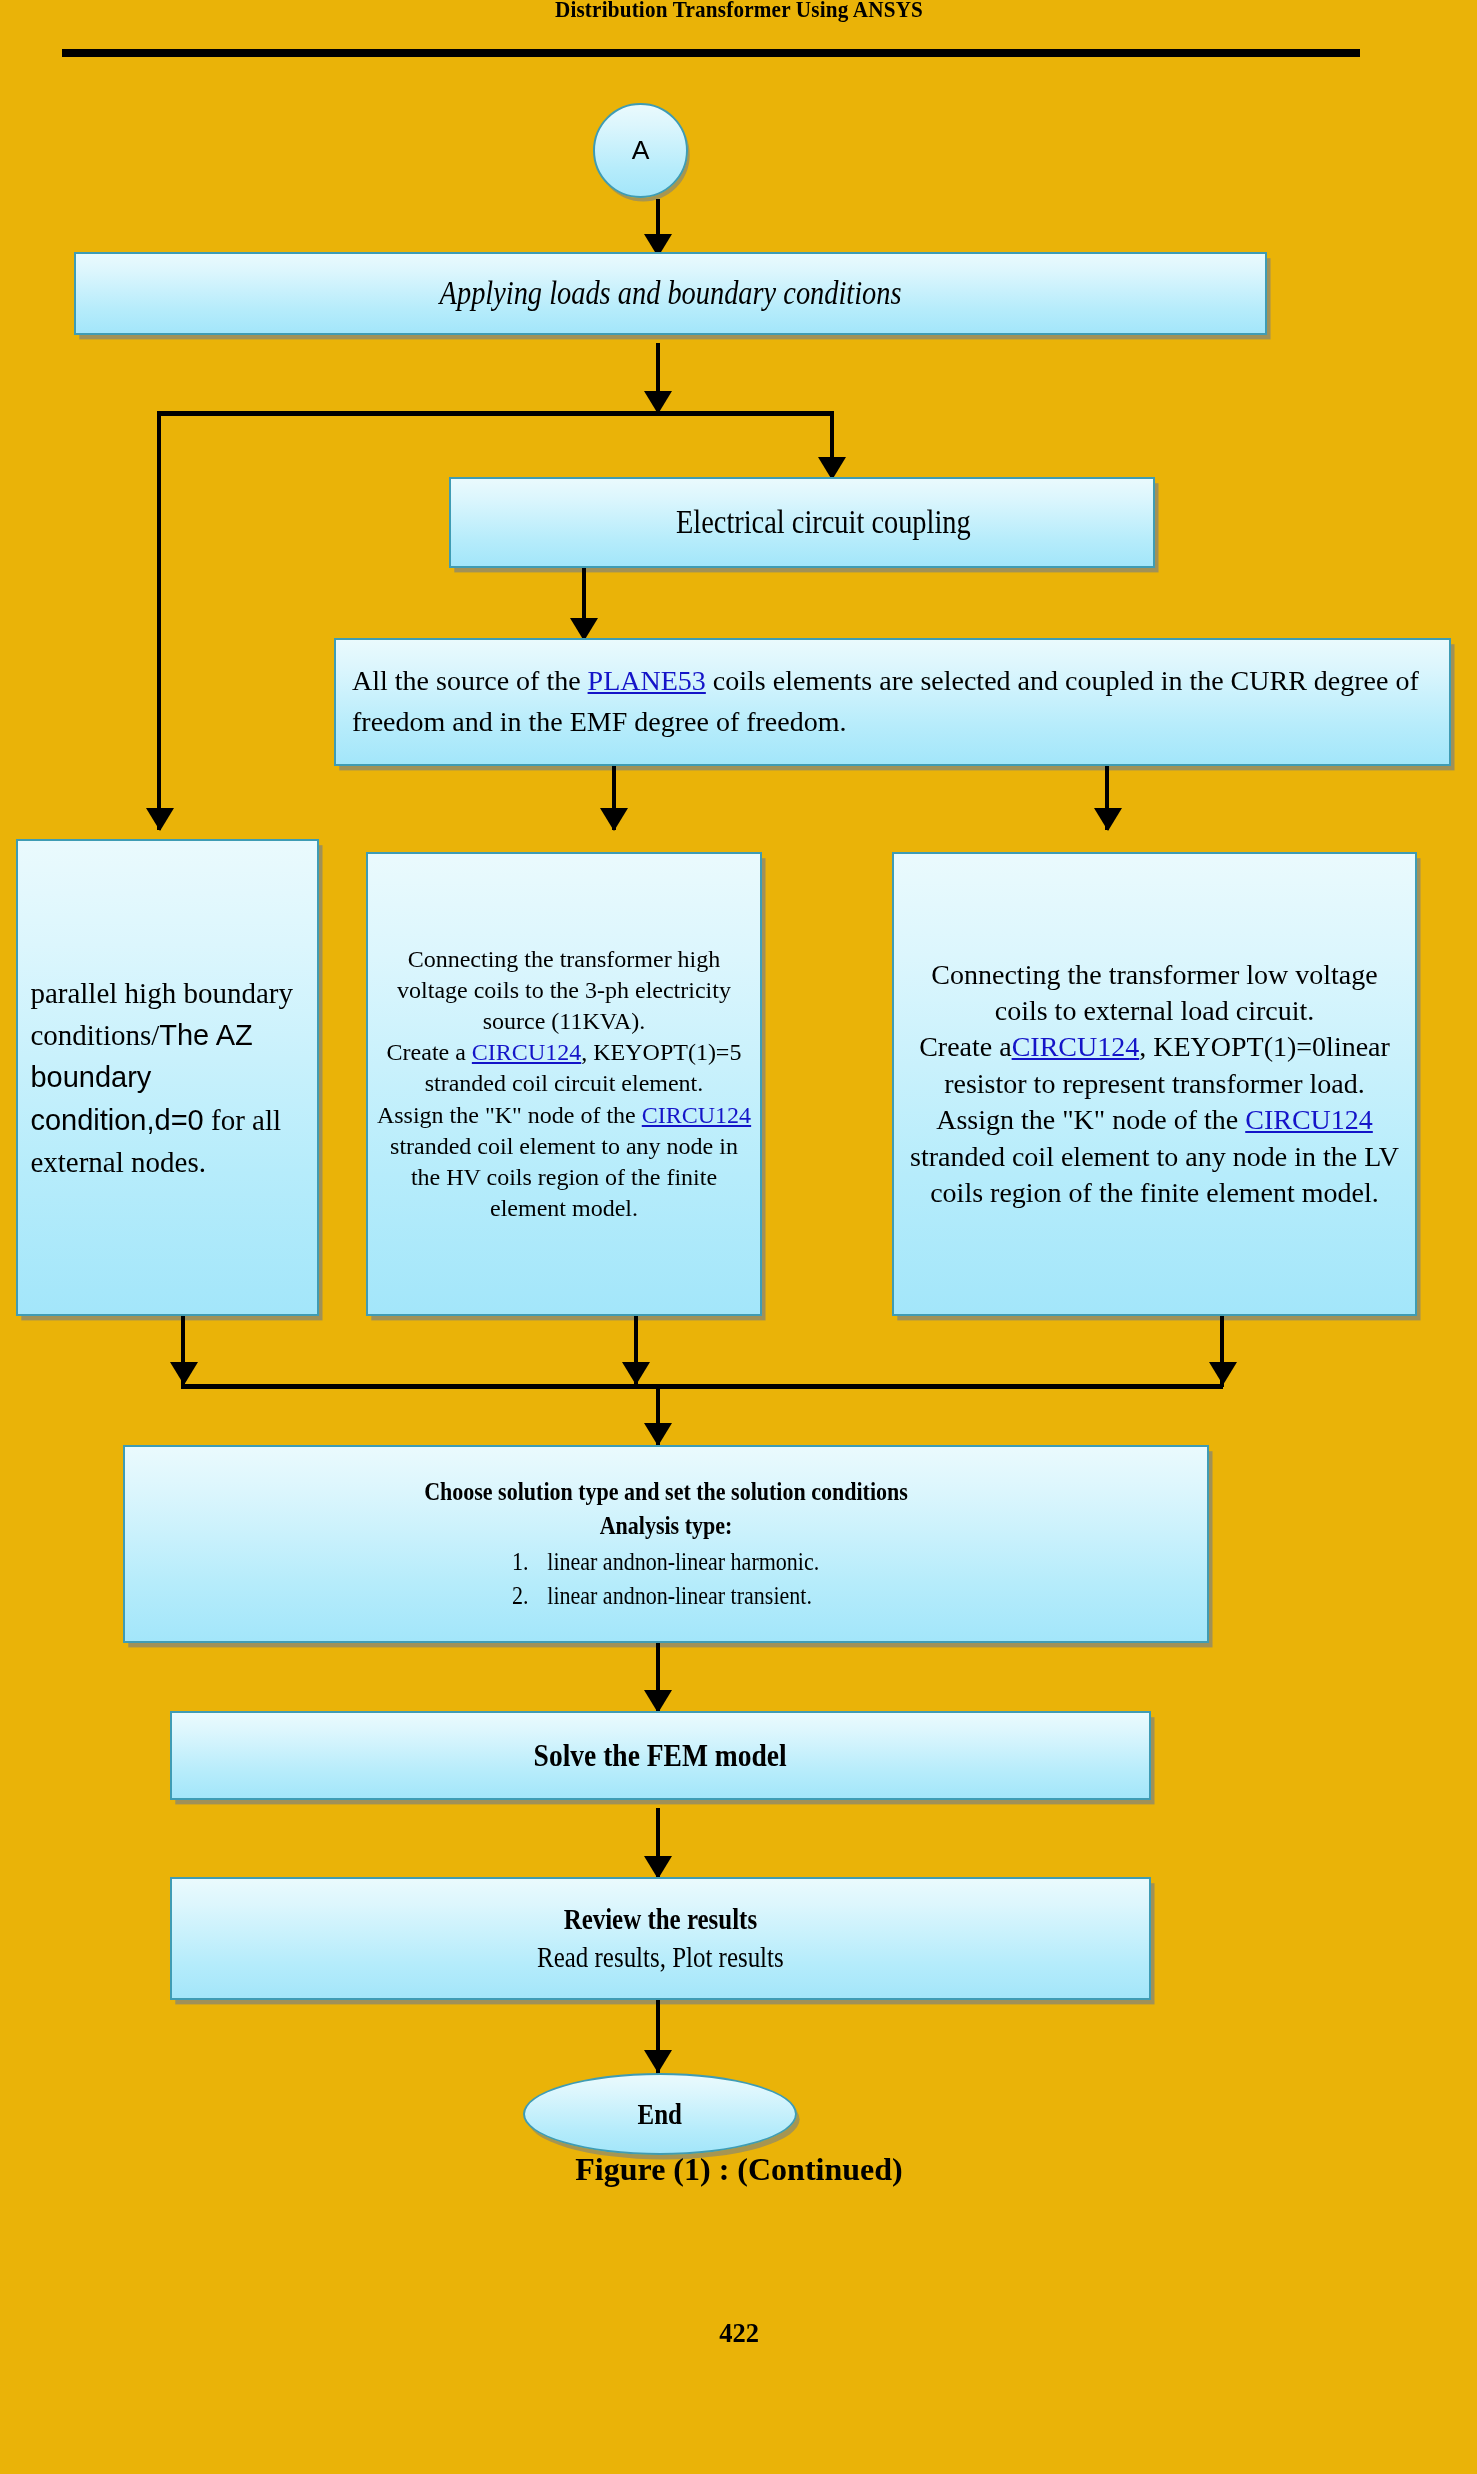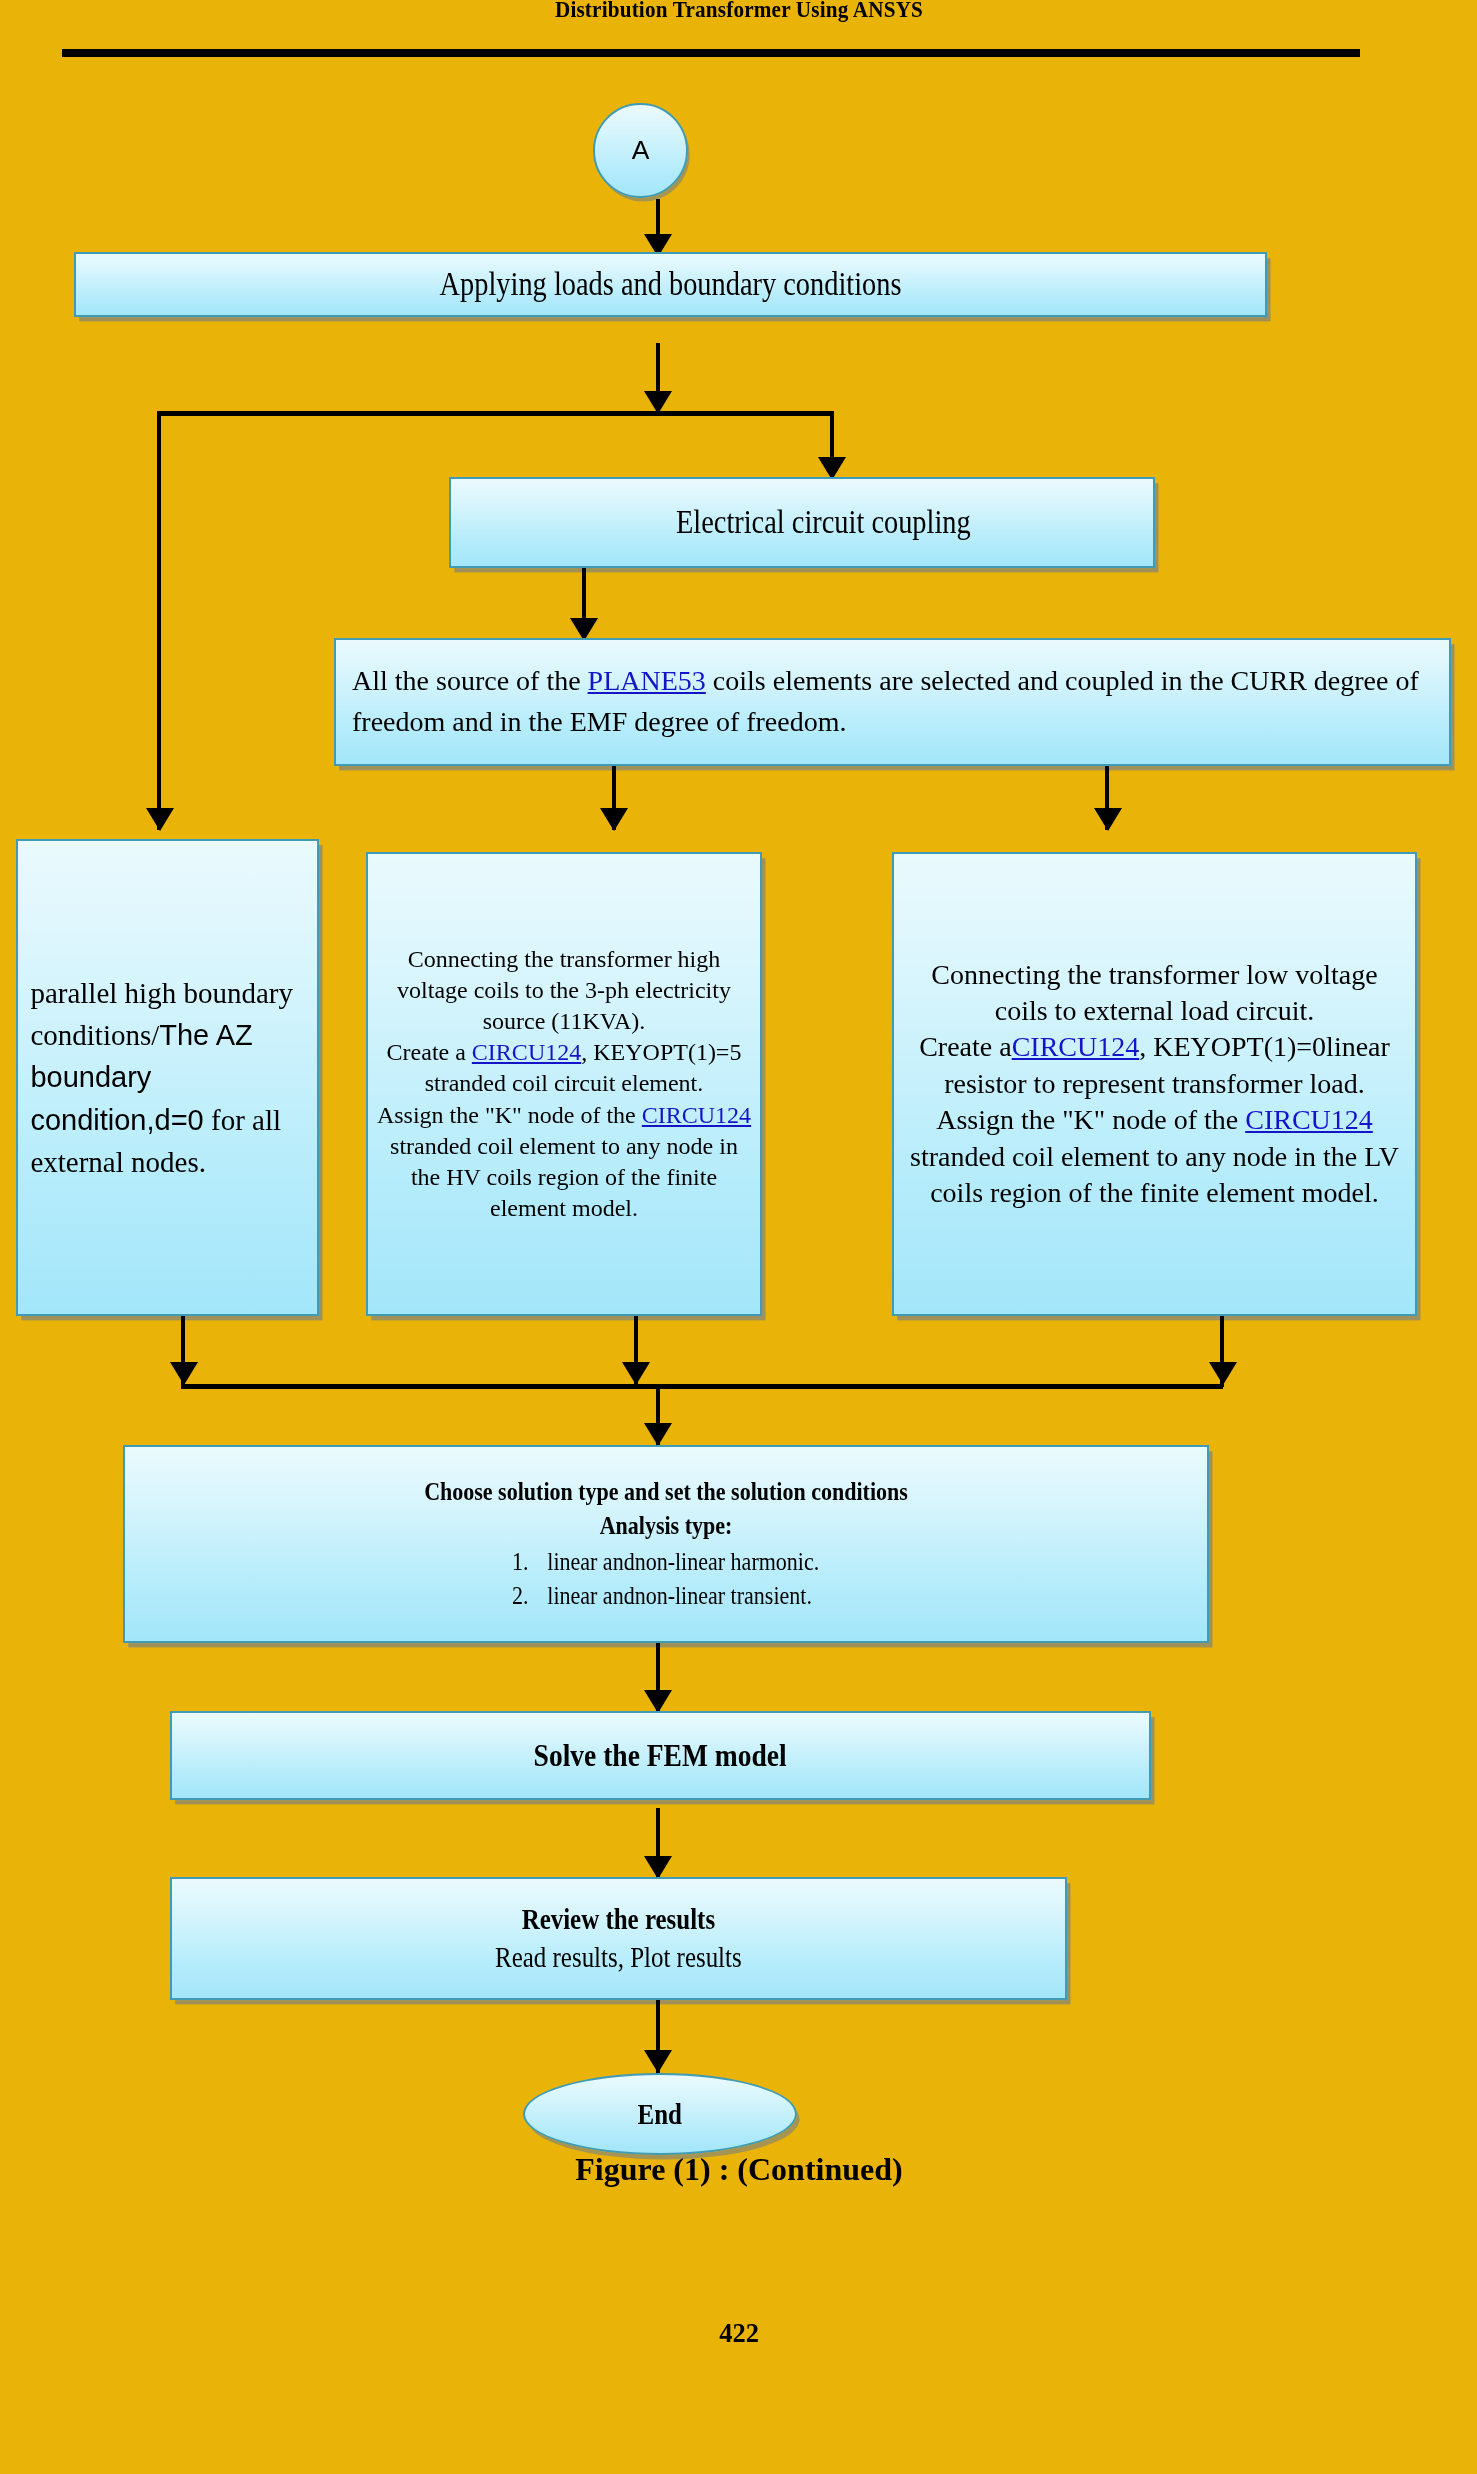--- a/index.html
+++ b/index.html
@@ -139,21 +139,21 @@
   <div class="running-head">Distribution Transformer Using ANSYS</div>
   <div class="head-rule"></div>
 
   <div class="node circle" id="n-a" style="left:593px; top:103px; width:95px; height:95px;">
     <span class="lbl">A</span>
   </div>
 
   <div class="ln v" style="left:656px; top:199px; height:51px;"></div>
   <div class="arrow" style="left:644px; top:234px;"></div>
 
-  <div class="node" id="n-apply" style="left:74px; top:252px; width:1193px; height:65px;">
+  <div class="node" id="n-apply" style="left:74px; top:252px; width:1193px; height:83px;font-style:italic;">
     <span class="lbl cond">Applying loads and boundary conditions</span>
   </div>
 
   <div class="ln v" style="left:656px; top:343px; height:71px;"></div>
   <div class="arrow" style="left:644px; top:391px;"></div>
   <div class="ln h" style="left:157px; top:411px; width:677px;"></div>
 
   <div class="ln v" style="left:157px; top:411px; height:419px;"></div>
   <div class="arrow" style="left:146px; top:808px;"></div>
 
@@ -217,21 +217,21 @@
   <div class="ln v" style="left:656px; top:1643px; height:69px;"></div>
   <div class="arrow" style="left:644px; top:1690px;"></div>
 
   <div class="node" id="n-solve" style="left:170px; top:1711px; width:981px; height:89px;">
     <span class="lbl bold cond">Solve the FEM model</span>
   </div>
 
   <div class="ln v" style="left:656px; top:1808px; height:69px;"></div>
   <div class="arrow" style="left:644px; top:1856px;"></div>
 
-  <div class="node" id="n-review" style="left:170px; top:1877px; width:897px; height:123px;">
+  <div class="node" id="n-review" style="left:170px; top:1877px; width:981px; height:123px;">
     <span class="lbl">
       <div class="bold cond">Review the results</div>
       <div class="cond">Read results, Plot results</div>
     </span>
   </div>
 
   <div class="ln v" style="left:656px; top:2000px; height:76px;"></div>
   <div class="arrow" style="left:644px; top:2050px;"></div>
 
   <div class="node ellipse" id="n-end" style="left:523px; top:2073px; width:274px; height:82px;">

